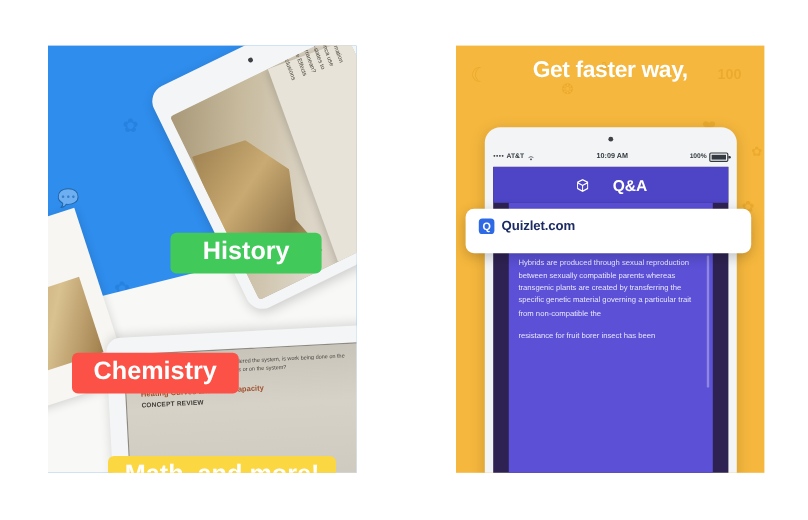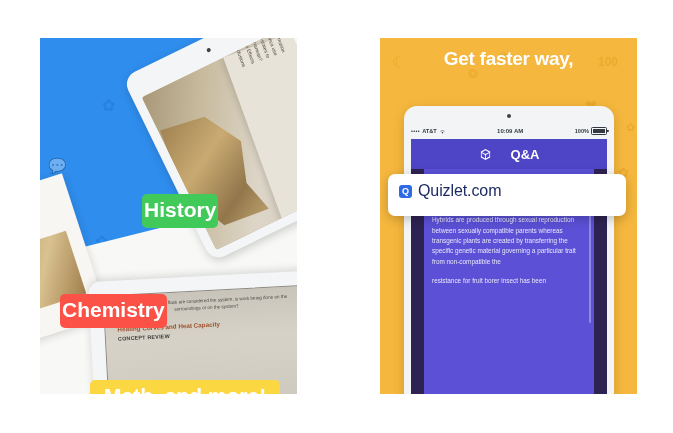--- a/index.html
+++ b/index.html
@@ -92,22 +92,22 @@
   }
   .sheet-q{position:absolute;left:12px;top:7px;right:10px;font-size:4.6px;color:#4b4843;line-height:1.5;text-align:center;}
   .sheet-h{position:absolute;left:12px;top:30px;font-size:6.3px;font-weight:bold;color:#a0522d;}
   .sheet-s{position:absolute;left:12px;top:40px;font-size:5.4px;font-weight:bold;color:#3d3b37;letter-spacing:.2px;}
 
   
   .badge{
     position:absolute;z-index:8;color:#fff;font-weight:bold;
     border-radius:5px;display:flex;align-items:center;white-space:nowrap;
   }
-  .badge-history{left:102px;top:156px;font-size:21px;padding:4px 2px 6px;background:#41c95a;text-align:center;}
-  .badge-chem{left:20px;top:256px;font-size:21px;padding:4px 2px 6px;background:#fb5146;}
+  .badge-history{left:102px;top:156px;font-size:21px;padding:4px 27px 6px;background:#41c95a;text-align:center;}
+  .badge-chem{left:20px;top:256px;font-size:21px;padding:4px 18px 6px;background:#fb5146;}
   .badge-math{left:50px;top:342px;font-size:21px;padding:4px 14px 6px;background:#fbd741;color:#ffffff;}
 
   
   .device{
     position:absolute;z-index:3;left:24px;top:68px;width:210px;height:300px;
     background:#f3f4f5;border-radius:13px 13px 0 0;
     box-shadow:0 3px 12px rgba(0,0,0,.15);overflow:hidden;
   }
   .device .cam{position:absolute;left:50%;top:8px;width:4px;height:4px;margin-left:-2px;border-radius:50%;background:#3e4146;}
   .statusbar{
@@ -139,21 +139,21 @@
   .qcard{
     position:absolute;z-index:9;left:8px;top:136px;width:238px;
     background:#ffffff;border-radius:7px;padding:8px 11px 10px;box-sizing:border-box;
     box-shadow:0 3px 11px rgba(0,0,0,.22);
   }
   .qcard-head{display:flex;align-items:center;gap:6px;margin-bottom:6px;}
   .qmark{
     width:13px;height:13px;border-radius:3px;background:#2e6ae6;color:#fff;
     font-size:9px;font-weight:bold;display:flex;align-items:center;justify-content:center;
   }
-  .qcard-site{color:#1c2c63;font-weight:normal;font-size:16px;letter-spacing:-.1px;}
+  .qcard-site{color:#1c2c63;font-weight:bold;font-size:11px;letter-spacing:-.1px;}
   .qcard-q{color:#2b3a6b;font-size:9.2px;line-height:1.45;}
 </style>
 </head>
 <body>
 
 <div class="stage">
 
   <div class="panel panel-left">
 
     <div class="doodles">

